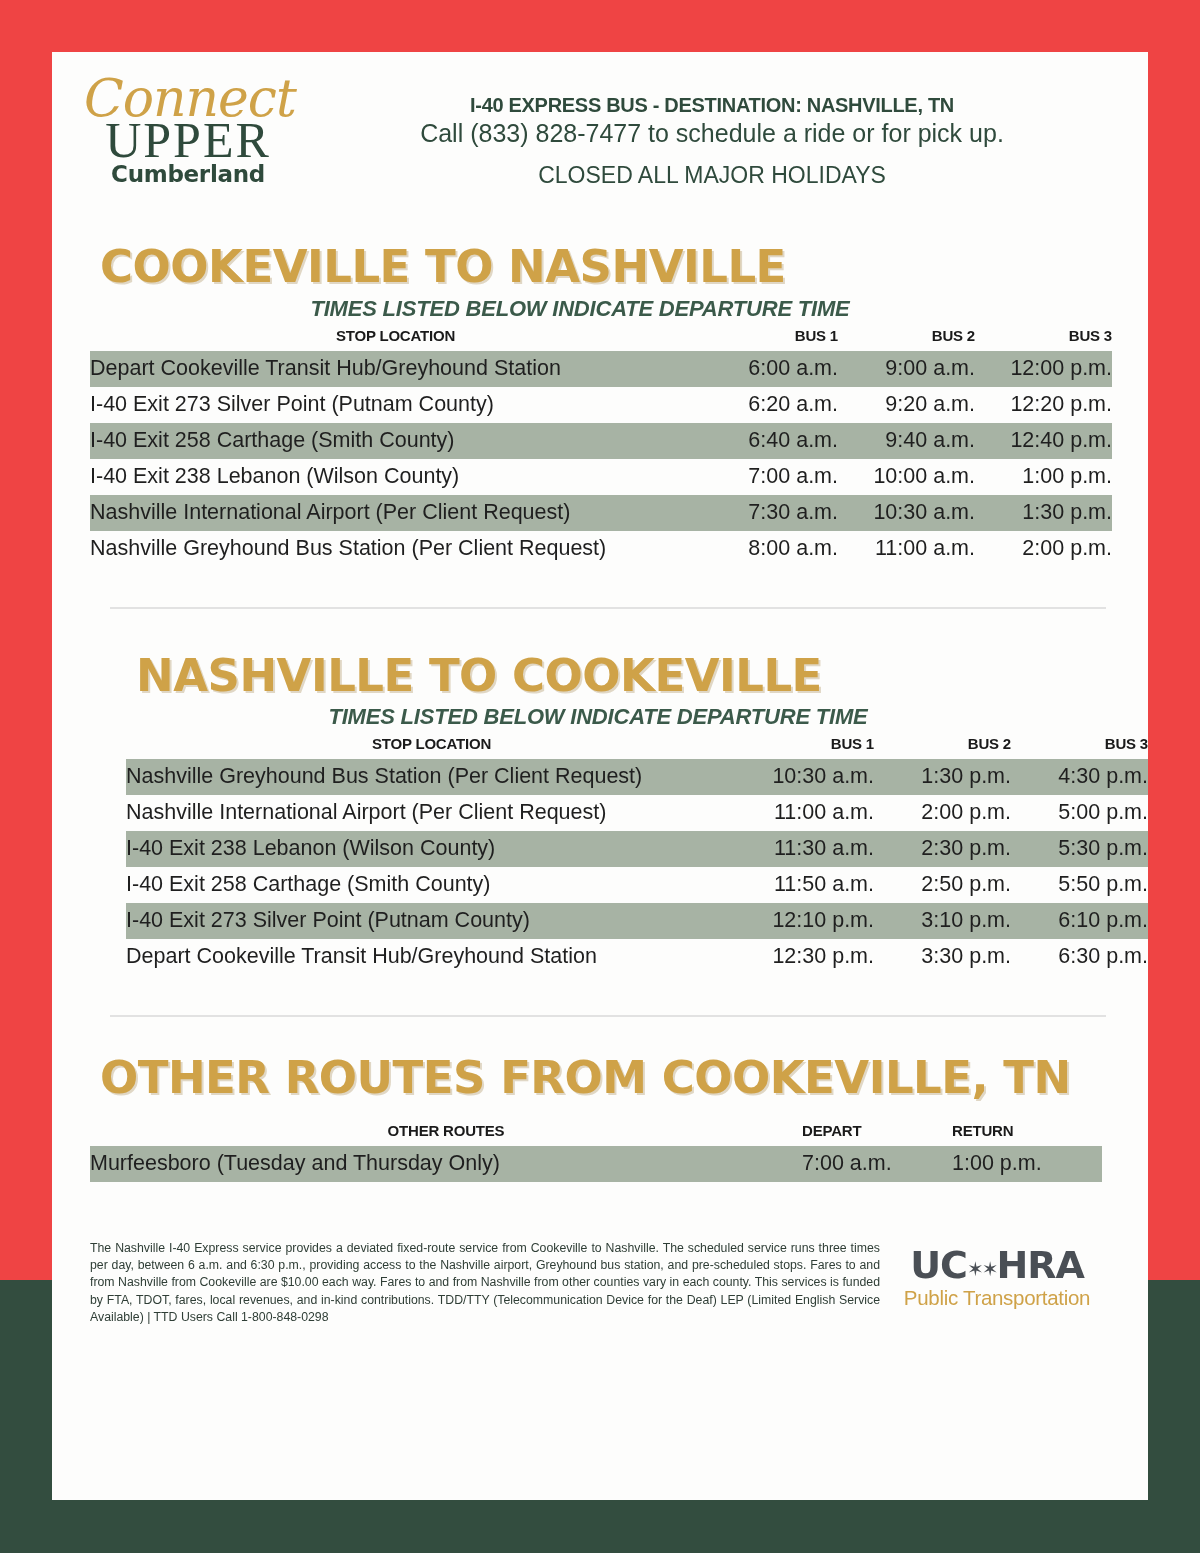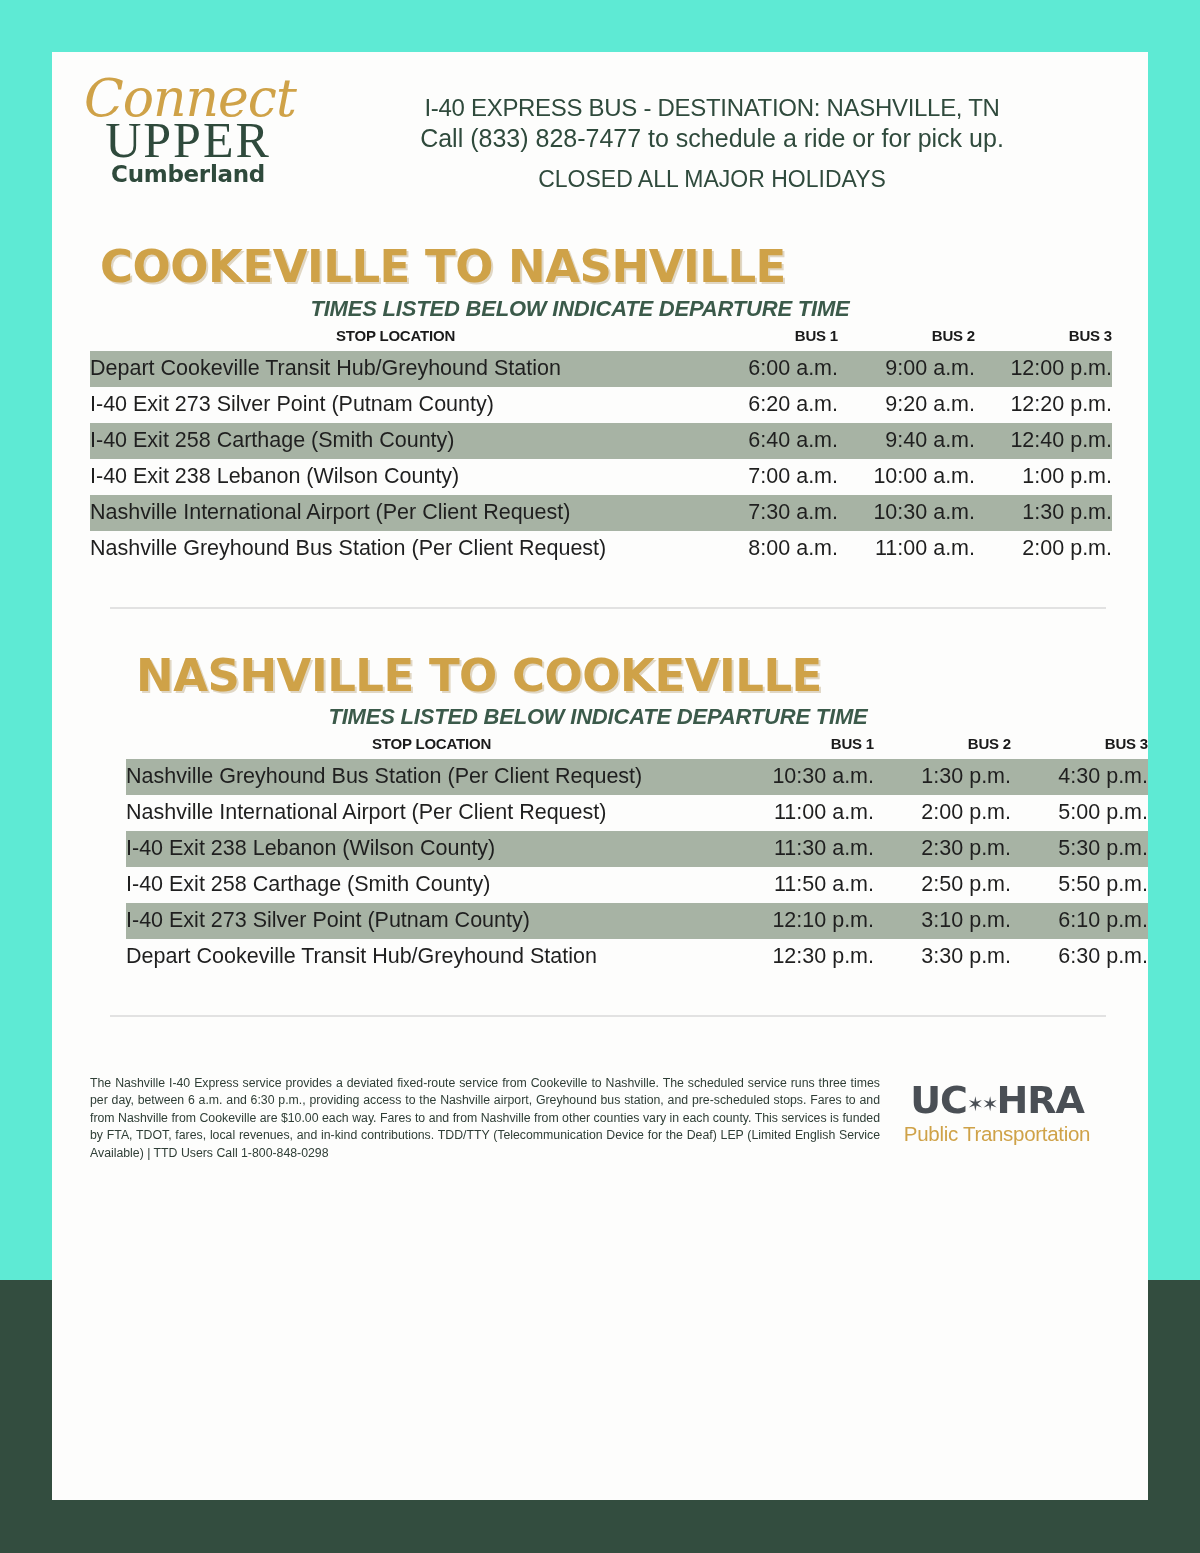--- a/index.html
+++ b/index.html
@@ -9,21 +9,21 @@
     height: 1553px;
     background: #334d3f;
     font-family: "Liberation Sans", sans-serif;
     overflow: hidden;
   }
 
   .frame {
     position: absolute;
     left: 0; top: 0;
     width: 1200px; height: 1280px;
-    background: #5eead4;
+    background: #ef4444;
   }
 
   .page {
     position: absolute;
     left: 52px; top: 52px;
     width: 1096px; height: 1448px;
     background: #fdfdfc;
   }
 
   
@@ -69,22 +69,22 @@
   }
 
   .head-text {
     position: absolute;
     left: 250px; top: 42px;
     width: 820px;
     text-align: center;
     color: #2f4a3c;
   }
   .head-title {
-    font-weight: normal;
-    font-size: 24px;
+    font-weight: bold;
+    font-size: 20px;
     letter-spacing: -0.3px;
     line-height: 1.15;
     white-space: nowrap;
   }
   .head-line {
     font-size: 25px;
     line-height: 1.35;
     font-weight: 300;
   }
   .head-closed {
@@ -323,21 +323,38 @@
             <td class="col-time">3:30 p.m.</td>
             <td class="col-time">6:30 p.m.</td>
           </tr>
         </tbody>
       </table>
     </div>
 
     <hr class="div" style="margin-top:40px;">
 
     <div class="section" style="margin-top:36px;">
-
+      <div class="sec-title">OTHER ROUTES FROM COOKEVILLE, TN</div>
+
+      <table class="sched narrow" style="margin-top:14px;">
+        <thead>
+          <tr>
+            <th class="col-stop">OTHER ROUTES</th>
+            <th class="col-time-l">DEPART</th>
+            <th class="col-time-l">RETURN</th>
+          </tr>
+        </thead>
+        <tbody>
+          <tr class="band">
+            <td class="col-stop">Murfeesboro (Tuesday and Thursday Only)</td>
+            <td class="col-time-l">7:00 a.m.</td>
+            <td class="col-time-l">1:00 p.m.</td>
+          </tr>
+        </tbody>
+      </table>
     </div>
 
     <div class="footer">
       <div class="disclaimer">The Nashville I-40 Express service provides a deviated fixed-route service from Cookeville to Nashville. The scheduled service runs three times per day, between 6 a.m. and 6:30 p.m., providing access to the Nashville airport, Greyhound bus station, and pre-scheduled stops. Fares to and from Nashville from Cookeville are $10.00 each way. Fares to and from Nashville from other counties vary in each county. This services is funded by FTA, TDOT, fares, local revenues, and in-kind contributions. TDD/TTY (Telecommunication Device for the Deaf) LEP (Limited English Service Available) | TTD Users Call 1-800-848-0298</div>
       <div class="uchra">
         <div class="uchra-main"><span>UC</span><span class="uchra-stars">✶✶</span><span>HRA</span></div>
         <div class="uchra-sub">Public Transportation</div>
       </div>
     </div>
 

